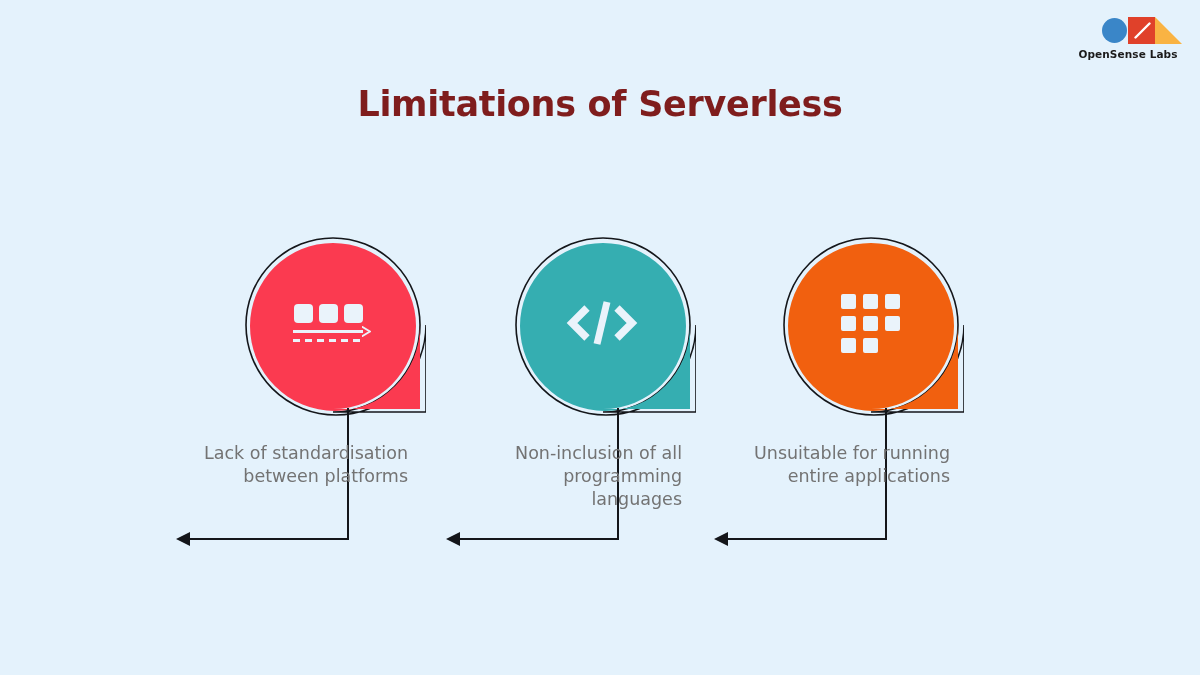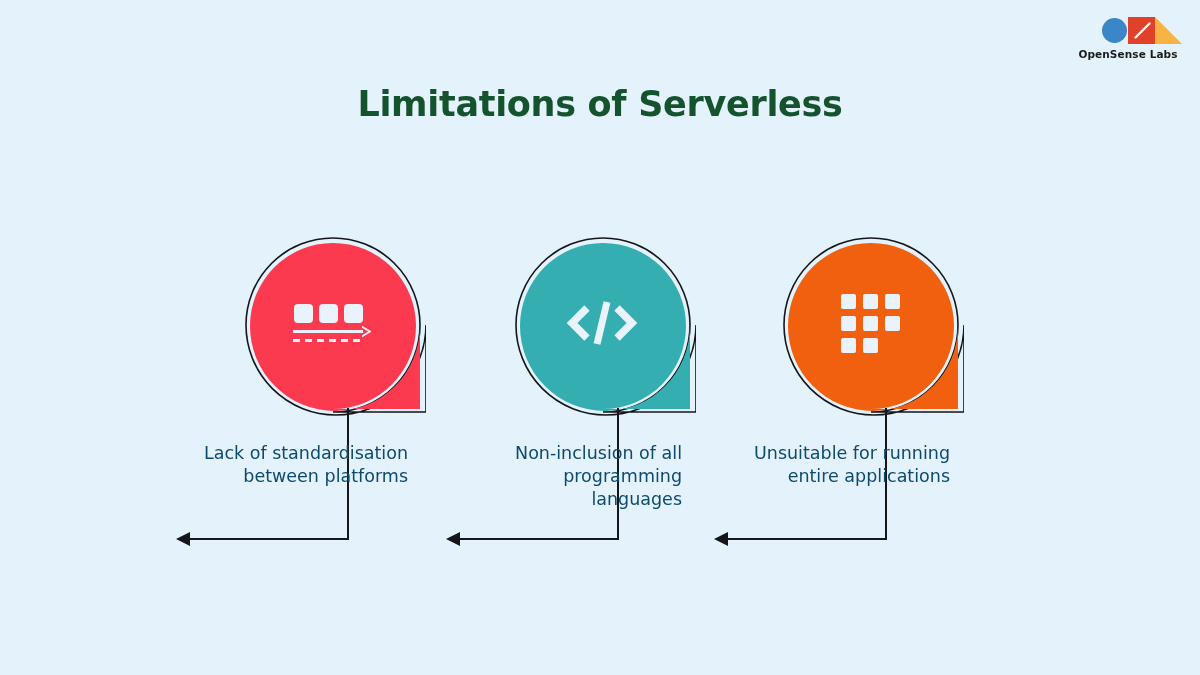--- a/index.html
+++ b/index.html
@@ -207,21 +207,21 @@
   }
 
   
   .caption {
     position: absolute;
     top: 442px;
     width: 222px;
     text-align: right;
     font-size: 17.5px;
     line-height: 23px;
-    color: #0c4a6e;
+    color: #737373;
     font-family: "DejaVu Sans", sans-serif;
   }
   .cap-1 { left: 30px; width: 216px; }
   .cap-2 { left: 40px; width: 210px; }
   .cap-3 { left: 46px; width: 204px; }
 </style>
 </head>
 <body style="background: rgb(228, 242, 252);">
 
 <div class="slide">
@@ -232,21 +232,21 @@
       <div class="logo-square" style="background: rgb(224, 65, 42);">
         <svg class="logo-square-slash" viewBox="0 0 17 17">
           <line x1="1.5" y1="15.5" x2="15.5" y2="1.5" stroke="#ffffff" stroke-width="2.4" stroke-linecap="round"></line>
         </svg>
       </div>
       <div class="logo-tri" style="border-bottom-color: rgb(249, 179, 67);"></div>
     </div>
     <div class="logo-text">OpenSense Labs</div>
   </div>
 
-  <div class="title" style="color: #14532d;">Limitations of Serverless</div>
+  <div class="title" style="color: #7f1d1d;">Limitations of Serverless</div>
 
   <div class="col col-1">
 
     <div class="pin-wrap">
       <svg class="pin-svg" width="186" height="190" viewBox="0 0 186 190">
         <path d="M 6 93 A 87 87 0 1 1 93 180 L 186 180 L 186 93 A 87 87 0 0 1 6 93 Z" fill="none" stroke="#14161a" stroke-width="1.6"></path>
         <path d="M 10 94 A 83 83 0 1 1 93 177 L 180 177 L 180 94 A 83 83 0 0 1 10 94 Z" fill="#fb3a50" stroke="none"></path>
       </svg>
 
       <div class="icon-holder">

